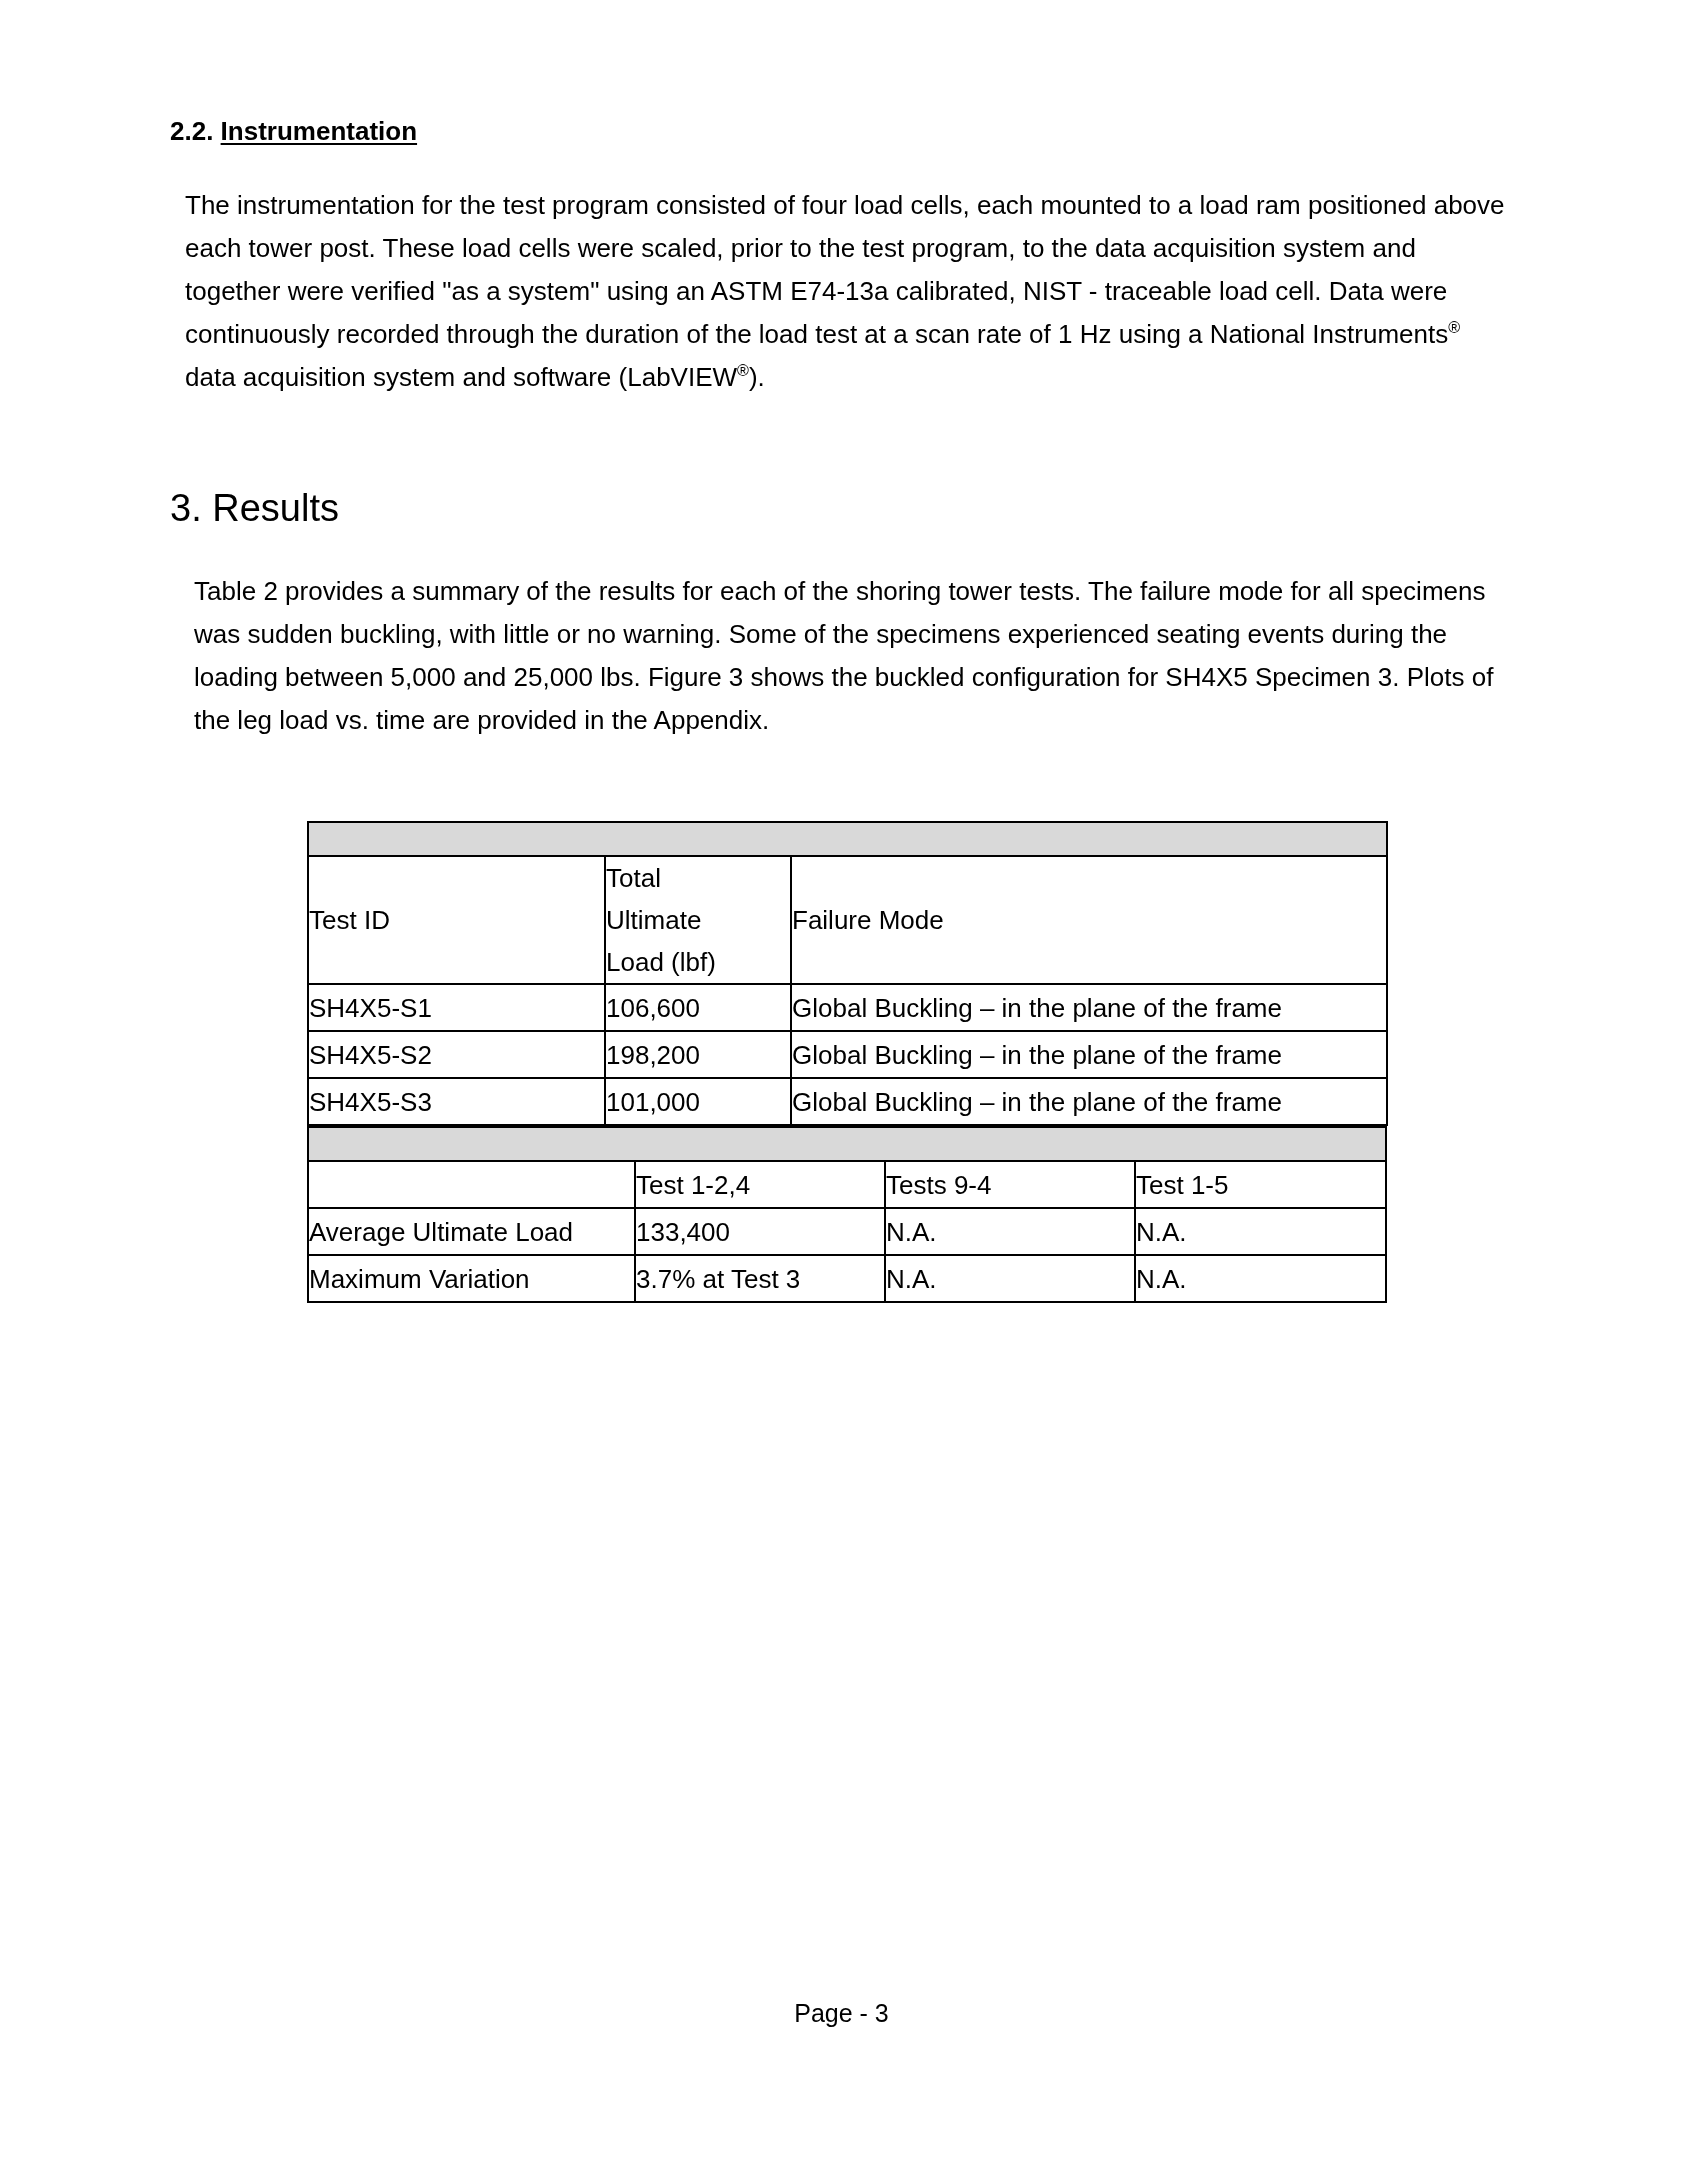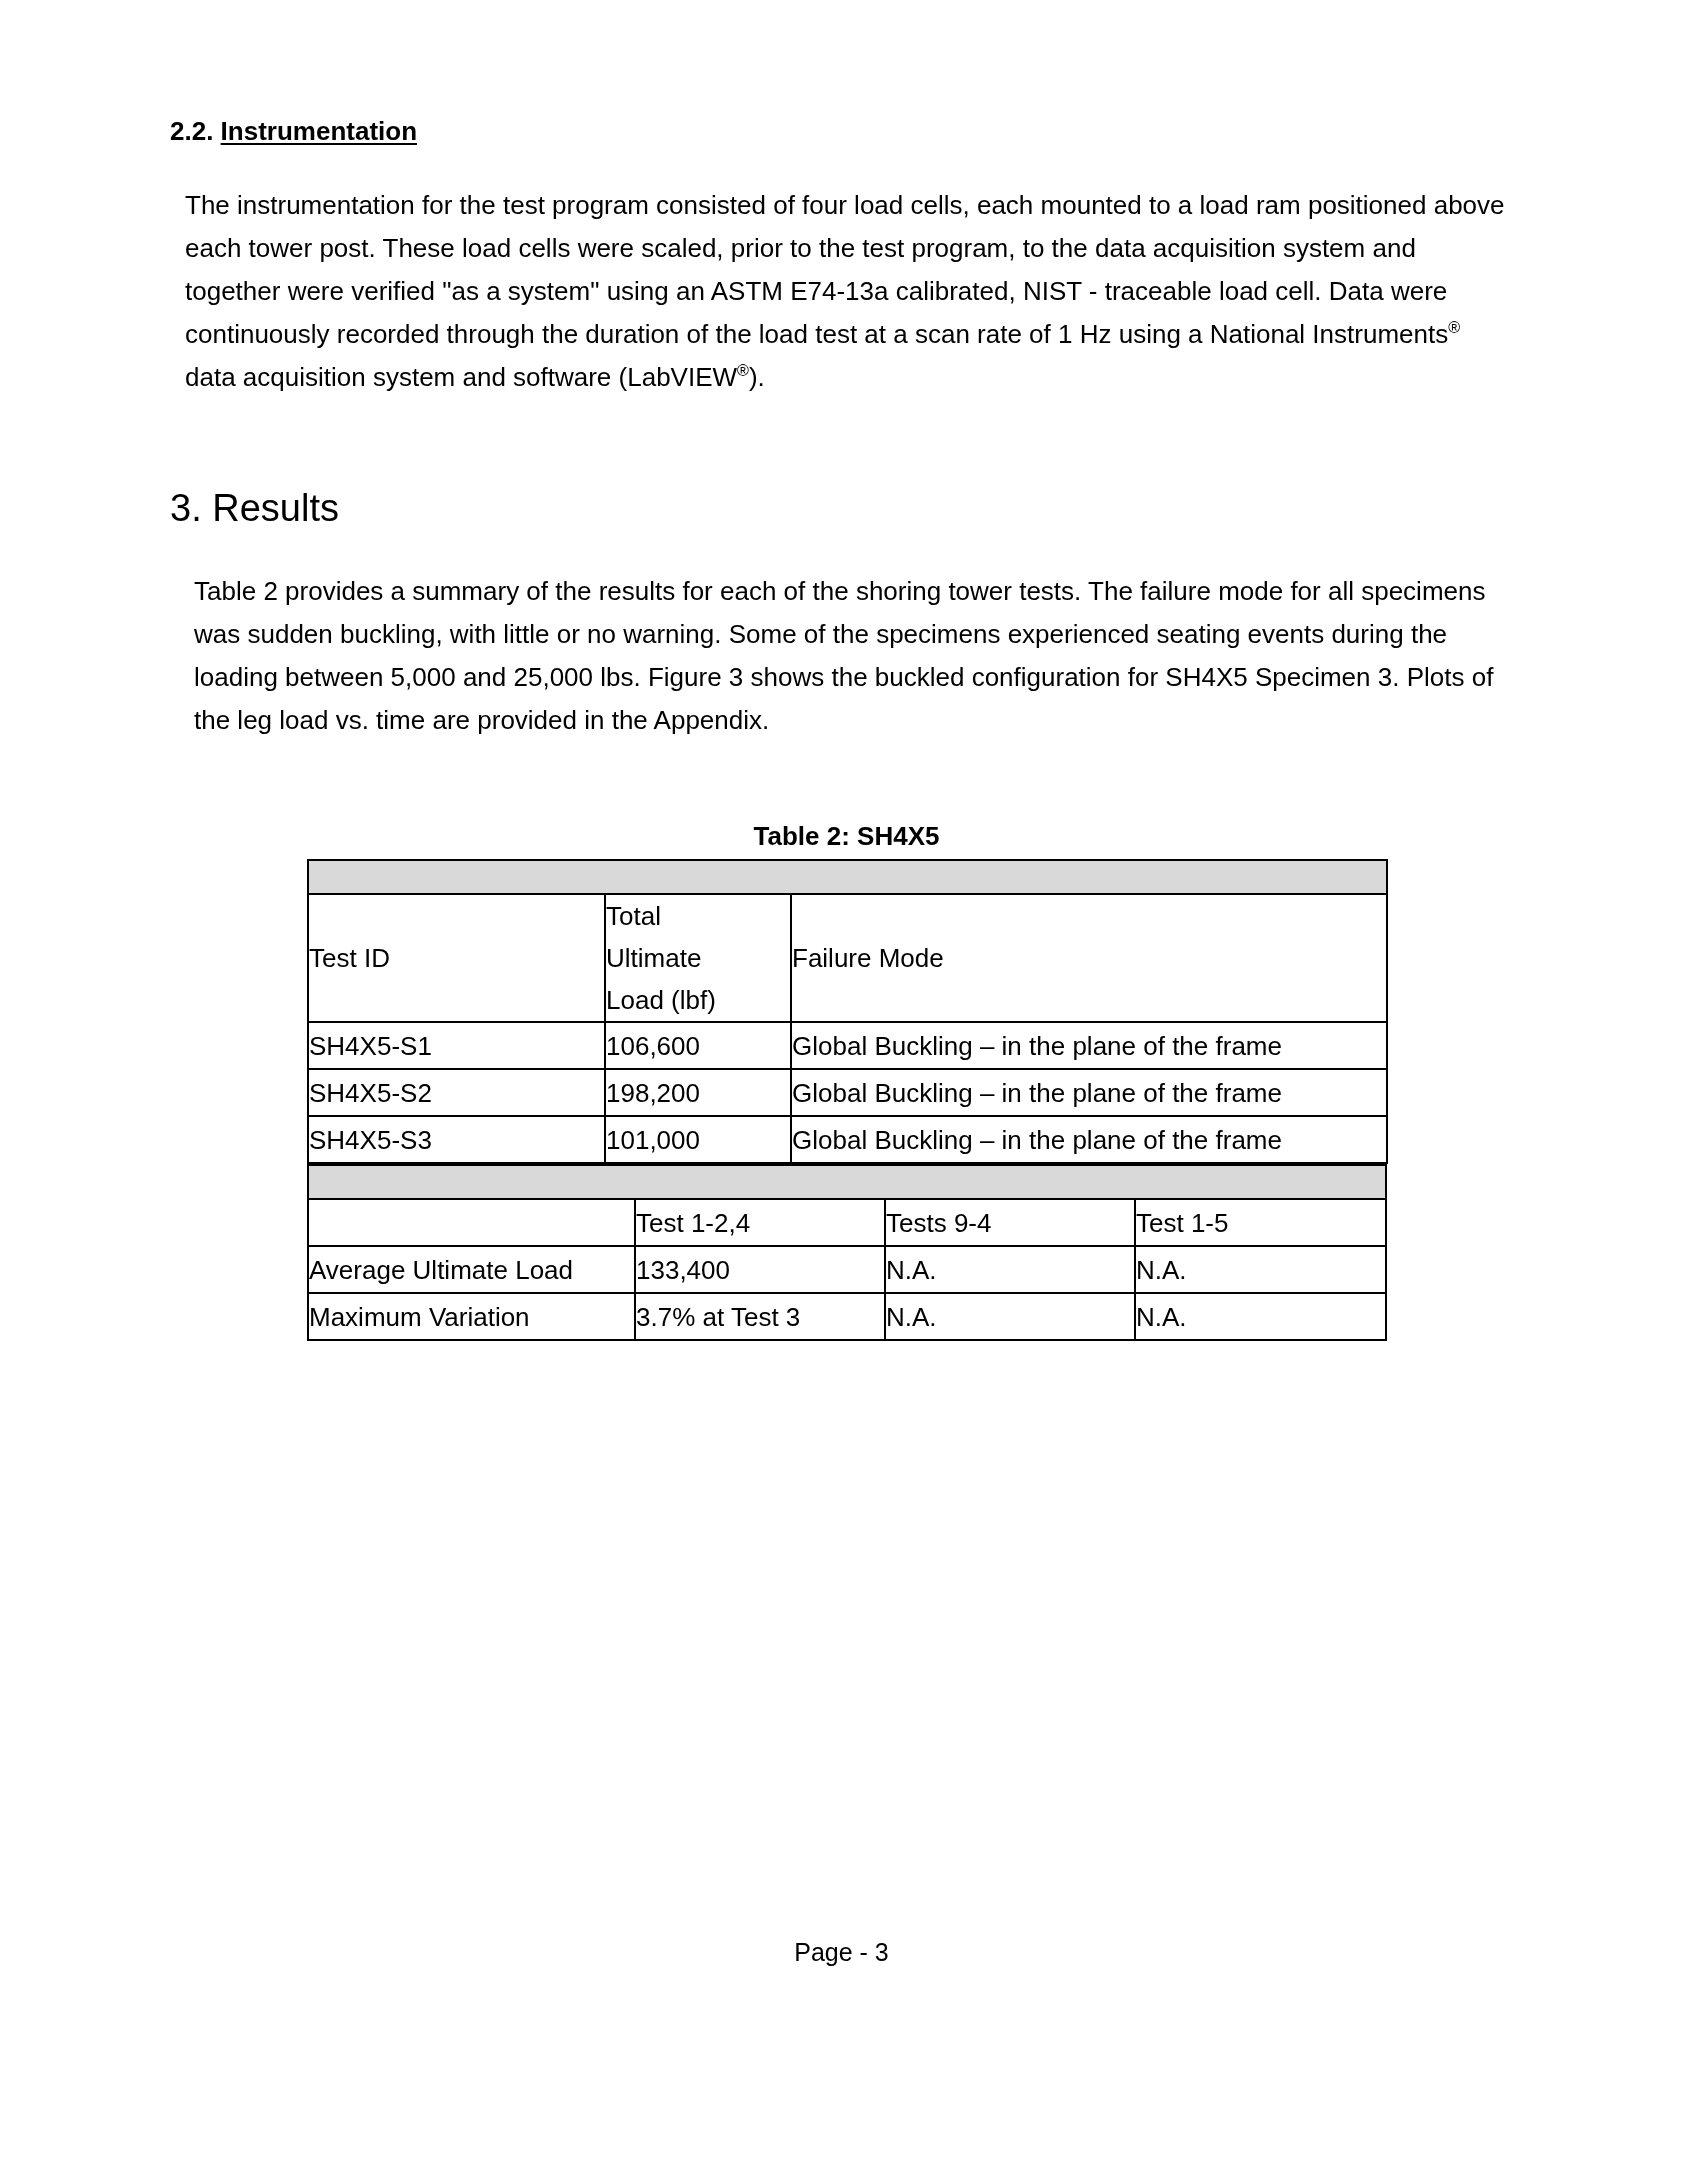--- a/index.html
+++ b/index.html
@@ -112,21 +112,21 @@
   }
   td.blank-cell {
     height: 45px;
   }
   .nowrap { white-space: nowrap; }
 
   
   .footer {
     position: absolute;
     left: 0;
-    top: 1937px;
+    top: 1998px;
     width: 1683px;
     text-align: center;
     font-size: 25px;
     line-height: 1.2;
   }
 </style>
 </head>
 <body>
 
 <div class="page">
@@ -134,21 +134,20 @@
 
     <h2 class="h-sub"><span>2.2.</span> <span class="underline">Instrumentation</span></h2>
 
     <p class="para p1"><span>The instrumentation for the test program consisted of four load cells, each mounted to a load ram positioned above each tower post.  These load cells were scaled, prior to the test program, to the data acquisition system and together were verified "as a system" using an ASTM E74-13a calibrated, NIST - traceable load cell.  Data were continuously recorded through the duration of the load test at a scan rate of 1 Hz using a National Instruments</span><sup class="reg">®</sup><span> data acquisition system and software (LabVIEW</span><sup class="reg">®</sup><span>).</span></p>
 
     <h1 class="h-main">3. Results</h1>
 
     <p class="para p2">Table 2 provides a summary of the results for each of the shoring tower tests.  The failure mode for all specimens was sudden buckling, with little or no warning.  Some of the specimens experienced seating events during the loading between 5,000 and 25,000 lbs.  Figure 3 shows the buckled configuration for SH4X5 Specimen 3.  Plots of the leg load vs. time are provided in the Appendix.</p>
 
     <div class="table-wrap">
-      <div class="tbl-caption">Table 2: SH4X5</div>
 
       <table class="results">
         <colgroup>
           <col style="width:297px">
           <col style="width:186px">
           <col style="width:596px">
         </colgroup>
         <tbody>
           <tr>
             <td class="spacer" colspan="3"></td>

